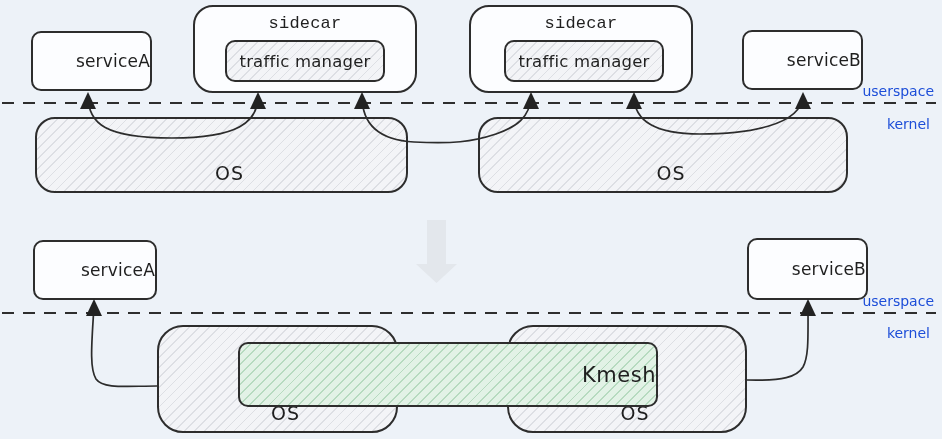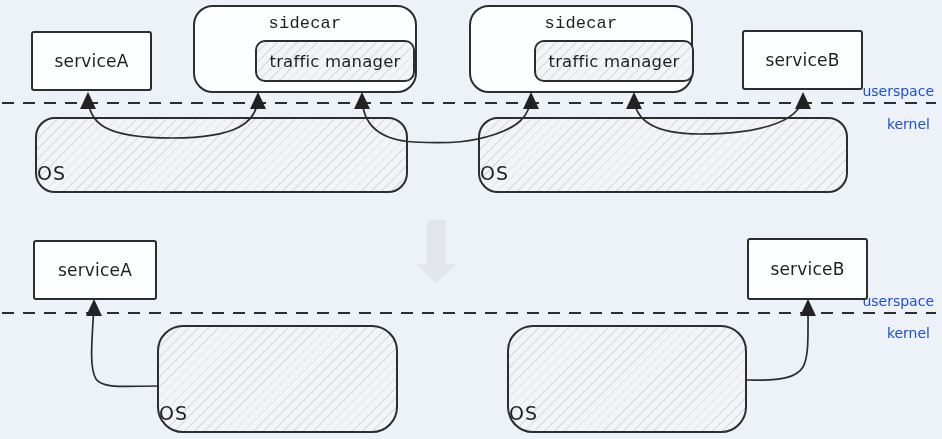--- a/index.html
+++ b/index.html
@@ -19,23 +19,23 @@
     position: absolute;
     box-sizing: border-box;
     border: 2px solid #2d2d2d;
     background: #fcfdff;
     display: flex;
     align-items: center;
     justify-content: center;
     font-size: 17px;
     letter-spacing: 0.2px;
   }
-  .r14 { border-radius: 3px; }
+  .r14 { border-radius: 10px; justify-content: flex-end; }
   .r18 { border-radius: 20px; }
-  .r10 { border-radius: 10px; margin-left: 30px; }
+  .r10 { border-radius: 10px; }
   .r26 { border-radius: 26px; }
   .hatch-gray {
     background-color: #f3f4f7;
     background-image: repeating-linear-gradient(135deg,
       rgba(120,126,140,0.18) 0px, rgba(120,126,140,0.18) 1.2px,
       transparent 1.2px, transparent 7px);
   }
   .hatch-green {
     background-color: #e2f2e6;
     background-image: repeating-linear-gradient(135deg,
@@ -54,24 +54,26 @@
     font-family: Liberation Mono, monospace;
   }
   .tm {
     font-size: 16.5px;
     z-index: 3;
   }
   .os-box { z-index: 1; }
   .os-label {
     position: absolute;
     width: 100%;
+    text-align: center;
     bottom: 7px;
     left: 0;
     font-size: 19px;
     letter-spacing: 1px;
+    padding-left: 8px;
   }
   .kmesh {
     z-index: 2;
     font-size: 21px;
     letter-spacing: 0.5px;
   }
   .service { z-index: 2; }
   .edge-label {
     position: absolute;
     font-size: 14px;
@@ -132,20 +134,23 @@
 
   <div class="edge-label" style="right:8px; top:293px;">userspace</div>
   <div class="edge-label" style="right:12px; top:325px;">kernel</div>
 
   <div class="box r26 os-box hatch-gray" style="left:157px; top:325px; width:241px; height:108px;">
     <span class="os-label">OS</span>
   </div>
   <div class="box r26 os-box hatch-gray" style="left:507px; top:325px; width:240px; height:108px;">
     <span class="os-label">OS</span>
   </div>
+  <div class="box r14 kmesh hatch-green" style="left:238px; top:342px; width:420px; height:65px;">
+    <span>Kmesh</span>
+  </div>
 
   <svg id="overlay" viewBox="0 0 942 439">
 
     <path d="M 2 103 H 936" stroke="#2e2e2e" stroke-width="2" stroke-dasharray="12 9" fill="none"></path>
 
     <path d="M 2 313 H 936" stroke="#2e2e2e" stroke-width="2" stroke-dasharray="12 9" fill="none"></path>
 
     <path d="M 88 96 C 88 124, 106 138, 172 138 C 238 138, 258 122, 258 96" stroke="#2c2c2c" stroke-width="1.7" fill="none"></path>
     <path d="M 88 92 l -8 17 h 16 z" fill="#222"></path>
     <path d="M 258 92 l -8 17 h 16 z" fill="#222"></path>

